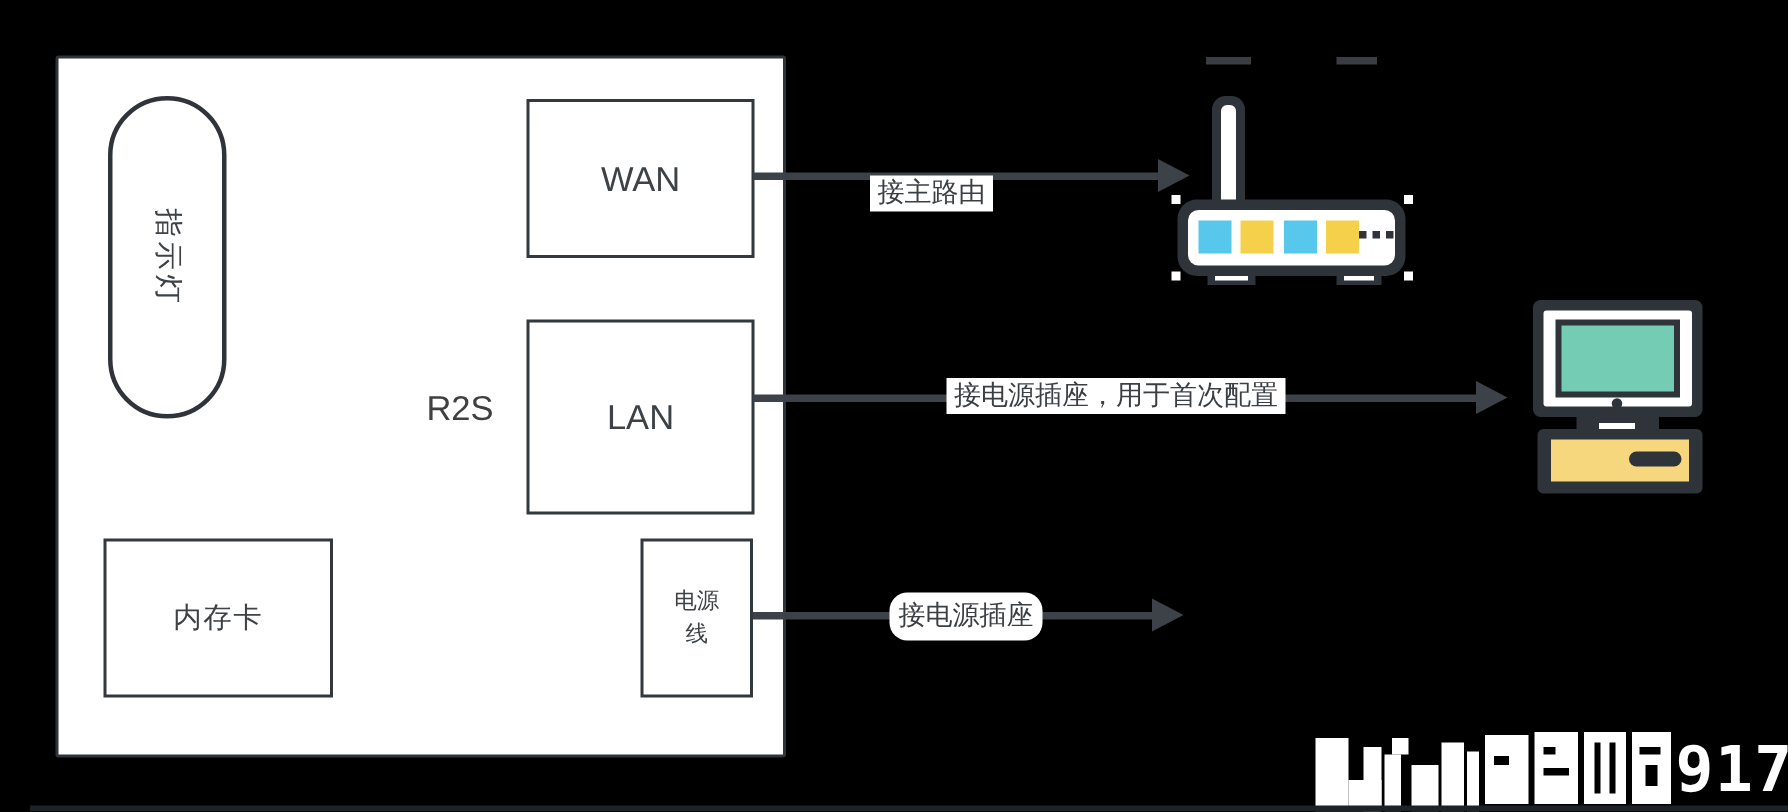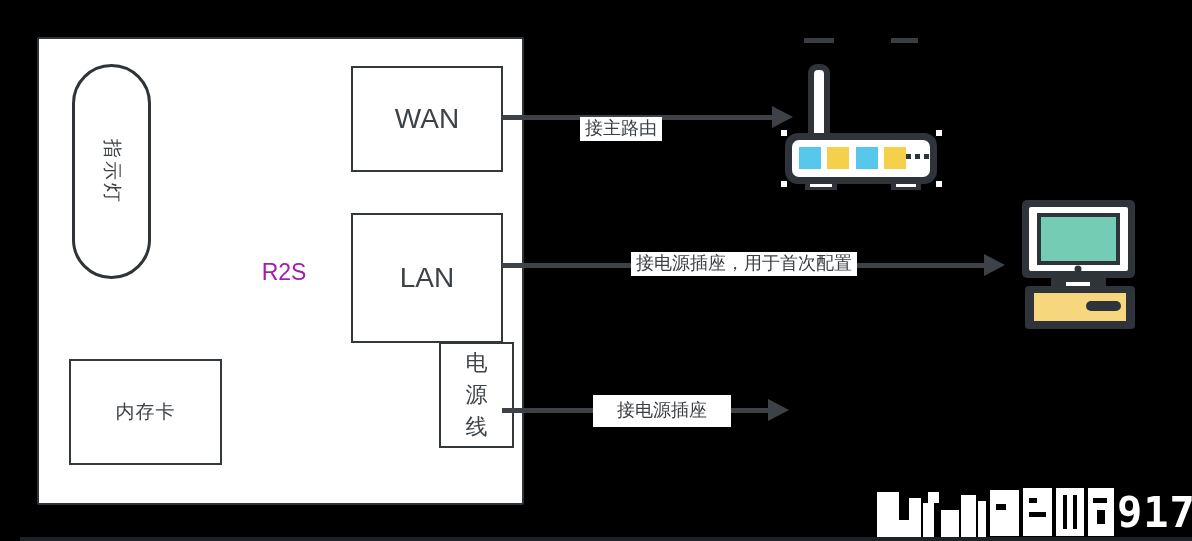--- a/index.html
+++ b/index.html
@@ -18,62 +18,62 @@
     left: 37px; top: 37px; width: 487px; height: 468px;
     background: #ffffff;
     border: 2px solid #2f343a;
     border-radius: 2px;
   }
   .comp-box {
     position: absolute;
     background: #ffffff;
     border: 2px solid #33383d;
     display: flex; align-items: center; justify-content: center;
-    font-size: 28px; color: #3d4247;
+    font-size: 23px; color: #3d4247;
   }
   .pill {
     position: absolute;
     left: 33px; top: 25px; width: 79px; height: 215px;
     border: 3px solid #2f343a;
     border-radius: 40px;
     display: flex; align-items: center; justify-content: center;
   }
   .pill span {
     transform: rotate(90deg);
     white-space: nowrap;
     font-size: 19px; letter-spacing: 3px; color: #3d4247;
   }
   .wan-box { left: 312px; top: 27px; width: 152px; height: 106px; }
   .lan-box { left: 312px; top: 174px; width: 152px; height: 130px; }
   .mem-box { left: 30px; top: 320px; width: 153px; height: 106px; font-size: 19px; letter-spacing: 1px; text-align: right; }
-  .pwr-box { left: 388px; top: 303px; width: 75px; height: 106px; font-size: 22px; margin-left: 12px; }
+  .pwr-box { left: 388px; top: 320px; width: 75px; height: 106px; font-size: 15px; }
   .pwr-box .wrap-text { width: 42px; text-align: center; line-height: 1.45; word-break: break-all; }
   .model-label {
     position: absolute; left: 200px; top: 220px; width: 90px;
-    text-align: center; font-size: 23px; color: #a21caf;
+    text-align: right; font-size: 23px; color: #404040;
   }
 
   
   .conn-line { position: absolute; height: 5px; background: #3d4248; }
   .arrow-head {
     position: absolute; width: 0; height: 0;
     border-top: 11px solid transparent;
     border-bottom: 11px solid transparent;
     border-left: 21px solid #3d4248;
   }
   .conn-label {
     position: absolute;
     background: #ffffff;
     color: #3a3f44;
     font-size: 18px;
     padding: 1px 5px;
     white-space: nowrap;
     line-height: 1.2;
   }
-  .pwr-label { padding: 5px 24px; }
+  .pwr-label { padding: 5px 6px; border-radius: 12px; }
 
   .bottom-strip {
     left: 20px; bottom: 0; height: 4px; right: 0;
     background: #1e2126;
   }
 
   .watermark { left: 874px; top: 468px; width: 314px; height: 73px; }
   .watermark-917 {
     position: absolute; left: 243px; top: 24px;
     color: #ffffff;

